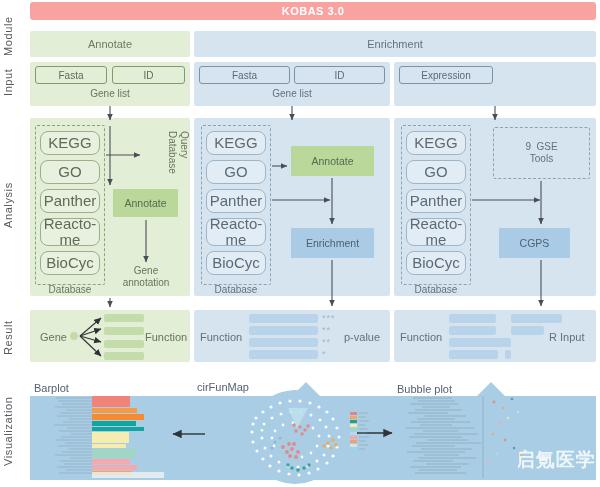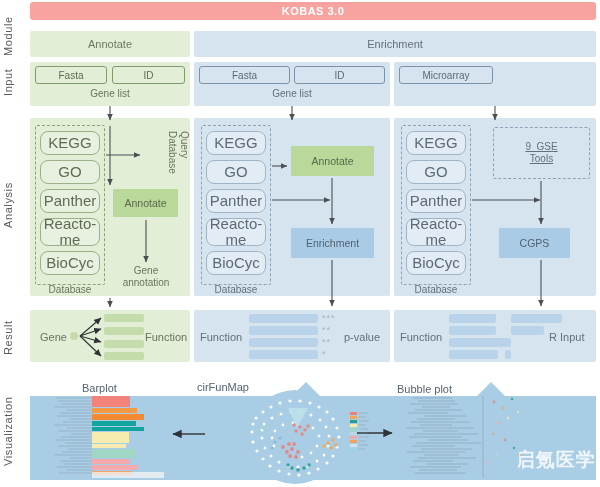--- a/index.html
+++ b/index.html
@@ -150,21 +150,21 @@
   <div class="chip green" style="left:35px; top:66px; width:72px; height:18px;">Fasta</div>
   <div class="chip green" style="left:112px; top:66px; width:73px; height:18px;">ID</div>
   <div class="grouplabel green" style="left:30px; top:88px; width:160px;">Gene list</div>
 
   <div class="inputgroup blue" style="left:194px; top:62px; width:196px; height:44px;"></div>
   <div class="chip blue" style="left:199px; top:66px; width:91px; height:18px;">Fasta</div>
   <div class="chip blue" style="left:294px; top:66px; width:91px; height:18px;">ID</div>
   <div class="grouplabel blue" style="left:194px; top:88px; width:196px;">Gene list</div>
 
   <div class="inputgroup blue" style="left:394px; top:62px; width:202px; height:44px;"></div>
-  <div class="chip blue" style="left:399px; top:66px; width:94px; height:18px;">Microarray</div>
+  <div class="chip blue" style="left:399px; top:66px; width:94px; height:18px;">Expression</div>
 
   <div class="panel green" style="left:30px; top:118px; width:160px; height:178px;"></div>
   <div class="panel blue" style="left:194px; top:118px; width:196px; height:178px;"></div>
   <div class="panel blue" style="left:394px; top:118px; width:202px; height:178px;"></div>
 
   <div class="dashbox green" style="left:35px; top:125px; width:70px; height:160px;"></div>
   <div class="dbchip green" style="left:40px; top:131px; width:60px; height:24px;">KEGG</div>
   <div class="dbchip green" style="left:40px; top:160px; width:60px; height:24px;">GO</div>
   <div class="dbchip green" style="left:40px; top:189px; width:60px; height:24px;">Panther</div>
   <div class="dbchip green" style="left:40px; top:218px; width:60px; height:28px; white-space:pre;">Reacto-
@@ -195,21 +195,21 @@
   <div class="dashbox blue" style="left:401px; top:125px; width:70px; height:160px;"></div>
   <div class="dbchip blue" style="left:406px; top:131px; width:60px; height:24px;">KEGG</div>
   <div class="dbchip blue" style="left:406px; top:160px; width:60px; height:24px;">GO</div>
   <div class="dbchip blue" style="left:406px; top:189px; width:60px; height:24px;">Panther</div>
   <div class="dbchip blue" style="left:406px; top:218px; width:60px; height:28px; white-space:pre;">Reacto-
 me</div>
   <div class="dbchip blue" style="left:406px; top:251px; width:60px; height:24px;">BioCyc</div>
   <div class="grouplabel blue" style="left:401px; top:284px; width:70px;">Database</div>
 
   <div class="dashbox blue" style="left:493px; top:127px; width:97px; height:52px; display:flex; align-items:center; justify-content:center;">
-    <span style="white-space:pre; text-align:center; font-size:10px; color:#61707d; line-height:1.25;text-decoration:underline;">9  GSE
+    <span style="white-space:pre; text-align:center; font-size:10px; color:#61707d; line-height:1.25;">9  GSE
 Tools</span>
   </div>
 
   <div class="actionbox blue" style="left:499px; top:228px; width:71px; height:30px;">CGPS</div>
 
   <div class="panel green" style="left:30px; top:310px; width:160px; height:52px;"></div>
   <div class="panel blue" style="left:194px; top:310px; width:196px; height:52px;"></div>
   <div class="panel blue" style="left:394px; top:310px; width:202px; height:52px;"></div>
 
   <div class="reslabel green" style="left:40px; top:331px;">Gene</div>
@@ -238,21 +238,21 @@
   <div class="resbar blue" style="left:511px; top:314px; width:51px; height:9px;"></div>
   <div class="resbar blue" style="left:511px; top:326px; width:33px; height:9px;"></div>
   <div class="resbar blue" style="left:503px; top:338px; width:8px; height:9px;"></div>
   <div class="resbar blue" style="left:505px; top:350px; width:6px; height:9px;"></div>
   <div class="reslabel blue" style="left:549px; top:331px;">R Input</div>
 
   <svg class="overlay" viewBox="0 0 600 487">
     <path d="M30,396 L292,396 L306,382 L320,396 L477,396 L491,382 L505,396 L596,396 L596,480 L30,480 Z" fill="#a8cde4"></path>
   </svg>
 
-  <div class="vizlabel" style="left:34px; top:382px;margin-left:48px;">Barplot</div>
+  <div class="vizlabel" style="left:34px; top:382px;">Barplot</div>
   <div class="vizlabel" style="left:197px; top:381px;">cirFunMap</div>
   <div class="vizlabel" style="left:397px; top:383px;">Bubble plot</div>
 
   <div class="watermark" style="left:450px; top:447px;">知乎 @启氪医学</div>
 
   <svg class="overlay" viewBox="0 0 600 487">
     <defs>
       <marker id="ah" markerWidth="7" markerHeight="7" refX="5.6" refY="2.6" orient="auto" markerUnits="strokeWidth">
         <path d="M0,0 L5.8,2.6 L0,5.2 z" fill="#4a4f55"></path>
       </marker>

